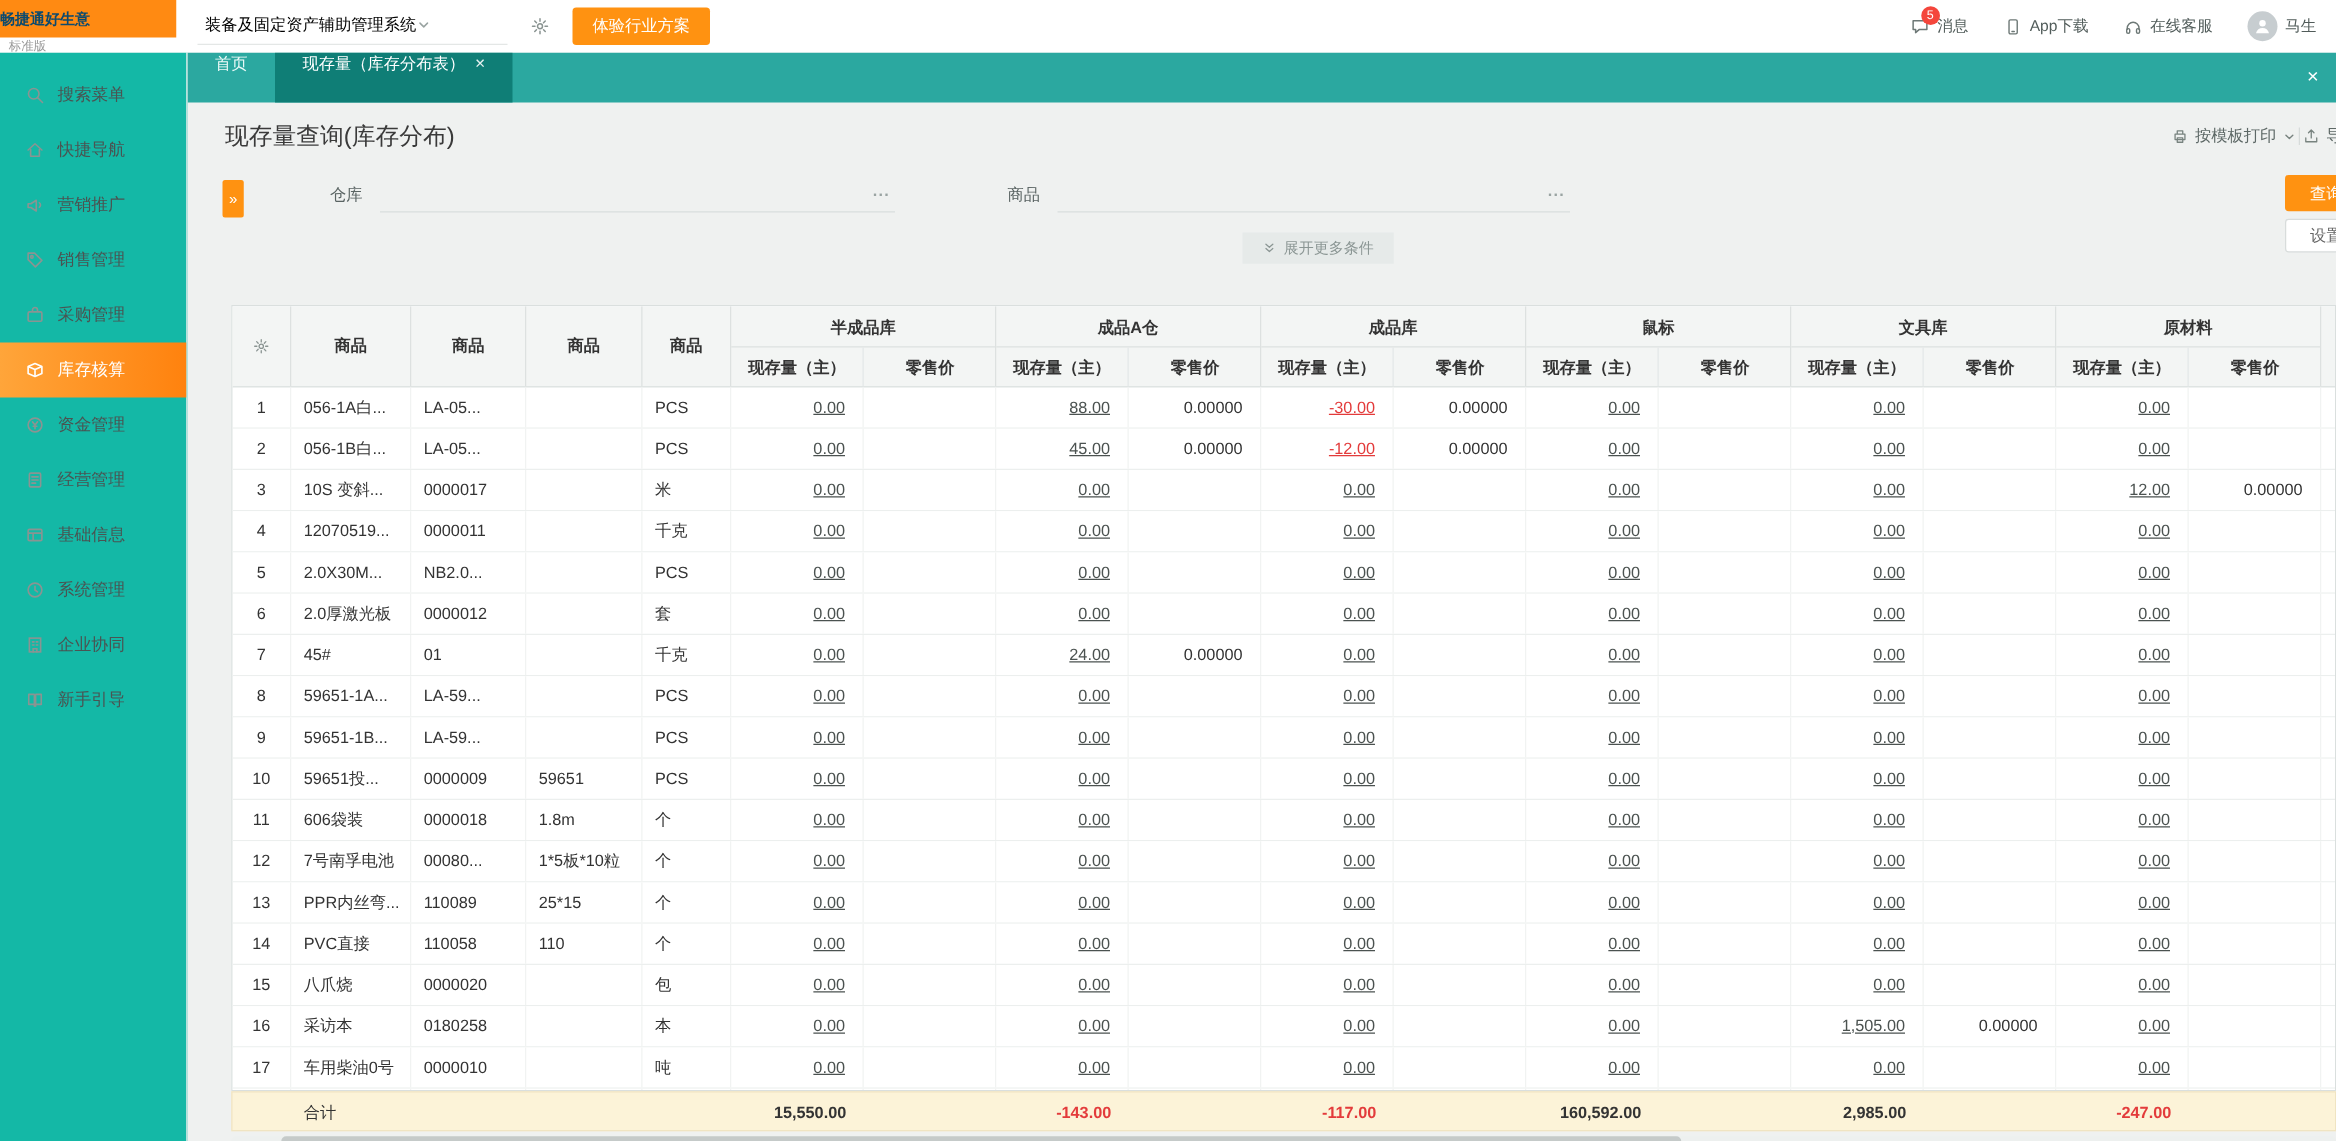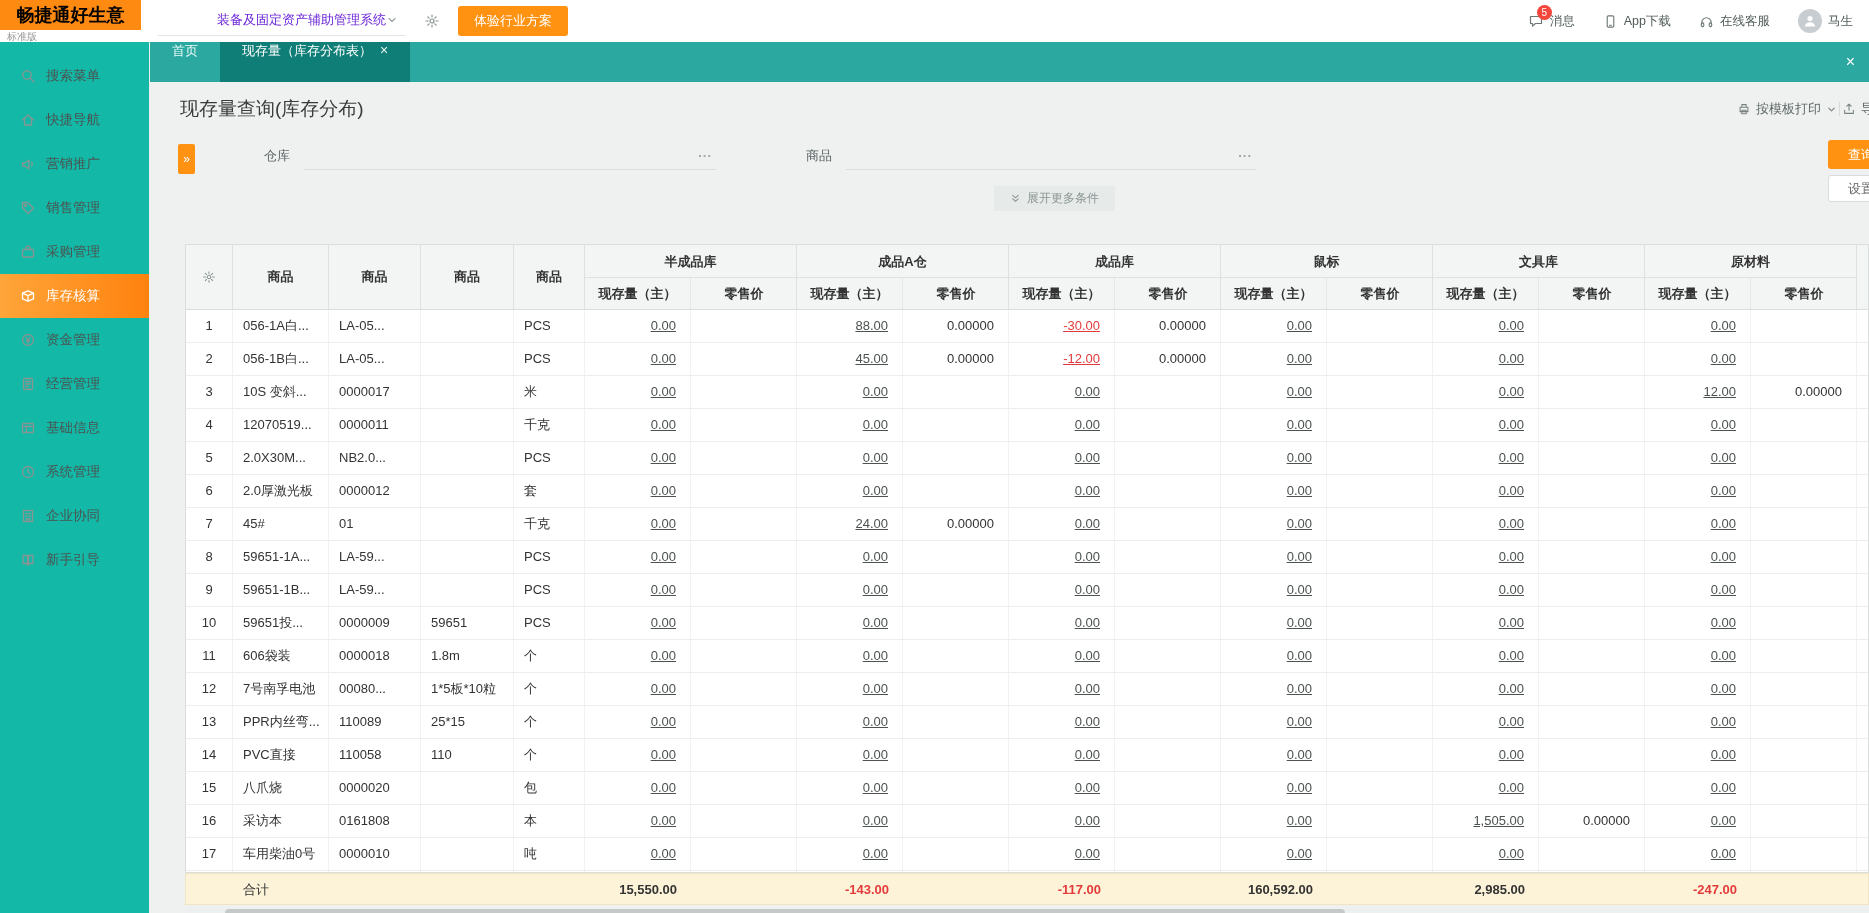--- a/index.html
+++ b/index.html
@@ -6,25 +6,25 @@
   html,body { width:1869px; height:913px; overflow:hidden;
     font-family:"Liberation Sans","DejaVu Sans",sans-serif; background:#eff1f0; }
   body { position:relative; }
   svg { display:block; }
 
   
   .topbar { position:absolute; left:0; top:0; width:1869px; height:42px; background:#fff;
     display:flex; align-items:center; z-index:30; }
   .logo-wrap { width:150px; height:42px; position:relative; flex:0 0 150px; }
   .logo { position:absolute; left:0; top:0; width:141px; height:30px; background:#ff8a12;
-    color:#000000; font-weight:bold; font-size:18px; line-height:30px; text-align:center; }
+    color:#0c4a6e; font-weight:bold; font-size:12px; line-height:30px; text-align:left; }
   .edition { position:absolute; left:7px; top:30px; font-size:10px; color:#999; }
-  .sys-select { display:flex; align-items:center; justify-content:flex-end; width:248px;
+  .sys-select { display:flex; align-items:center; justify-content:flex-start; width:248px;
     margin-left:8px; padding:4px 8px 6px 6px; border-bottom:1px solid #e4e7e6;
-    color:#6d28d9; font-size:13px; cursor:pointer; }
+    color:#000000; font-size:13px; cursor:pointer; }
   .sys-select .chev { color:#9aa4a2; }
   .top-gear { margin-left:18px; color:#8a9492; cursor:pointer; }
   .trial-btn { margin-left:18px; background:#ff9211; color:#fff; border:none; border-radius:3px;
     padding:6px 16px; font-size:13px; cursor:pointer; font-family:inherit; }
   .top-right { margin-left:auto; display:flex; align-items:center; gap:28px; padding-right:16px;
     color:#515c5a; font-size:12.5px; }
   .top-item { display:flex; align-items:center; gap:6px; cursor:pointer; position:relative; }
   .top-item svg { color:#6d7876; }
   .badge { position:absolute; left:9px; top:-8px; min-width:15px; height:15px; background:#f4463c;
     color:#fff; font-size:10px; line-height:15px; text-align:center; border-radius:8px; padding:0 3px; }
@@ -743,21 +743,21 @@
           <div class="td c-sub trn price"></div>
           <div class="td c-sub trn"><span class="qty">0.00</span></div>
           <div class="td c-sub trn price"></div>
           <div class="td c-sub trn"><span class="qty">0.00</span></div>
           <div class="td c-sub trn price"></div>
           <div class="td c-extra"></div>
         </div>
         <div class="trow">
           <div class="td c-num ctr">16</div>
           <div class="td c-name tl">采访本</div>
-          <div class="td c-code tl">0161808</div>
+          <div class="td c-code tl">0180258</div>
           <div class="td c-spec tl"></div>
           <div class="td c-unit tl">本</div>
           <div class="td c-sub trn"><span class="qty">0.00</span></div>
           <div class="td c-sub trn price"></div>
           <div class="td c-sub trn"><span class="qty">0.00</span></div>
           <div class="td c-sub trn price"></div>
           <div class="td c-sub trn"><span class="qty">0.00</span></div>
           <div class="td c-sub trn price"></div>
           <div class="td c-sub trn"><span class="qty">0.00</span></div>
           <div class="td c-sub trn price"></div>

